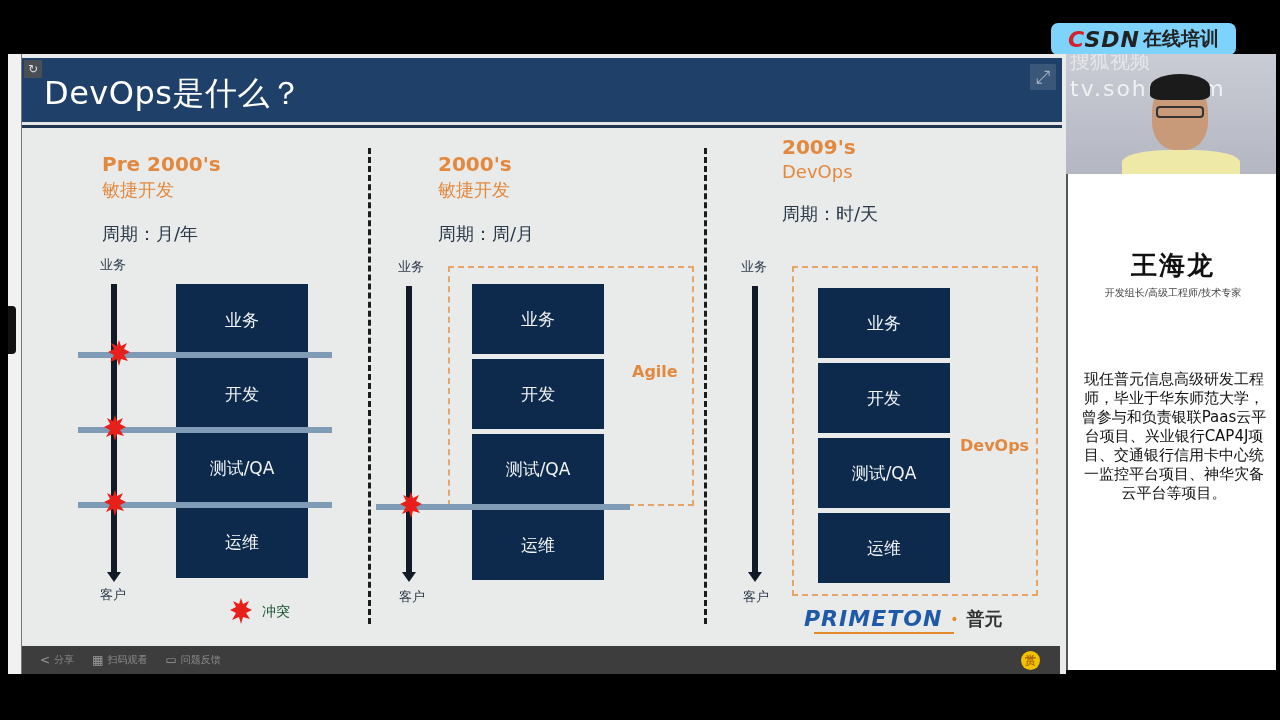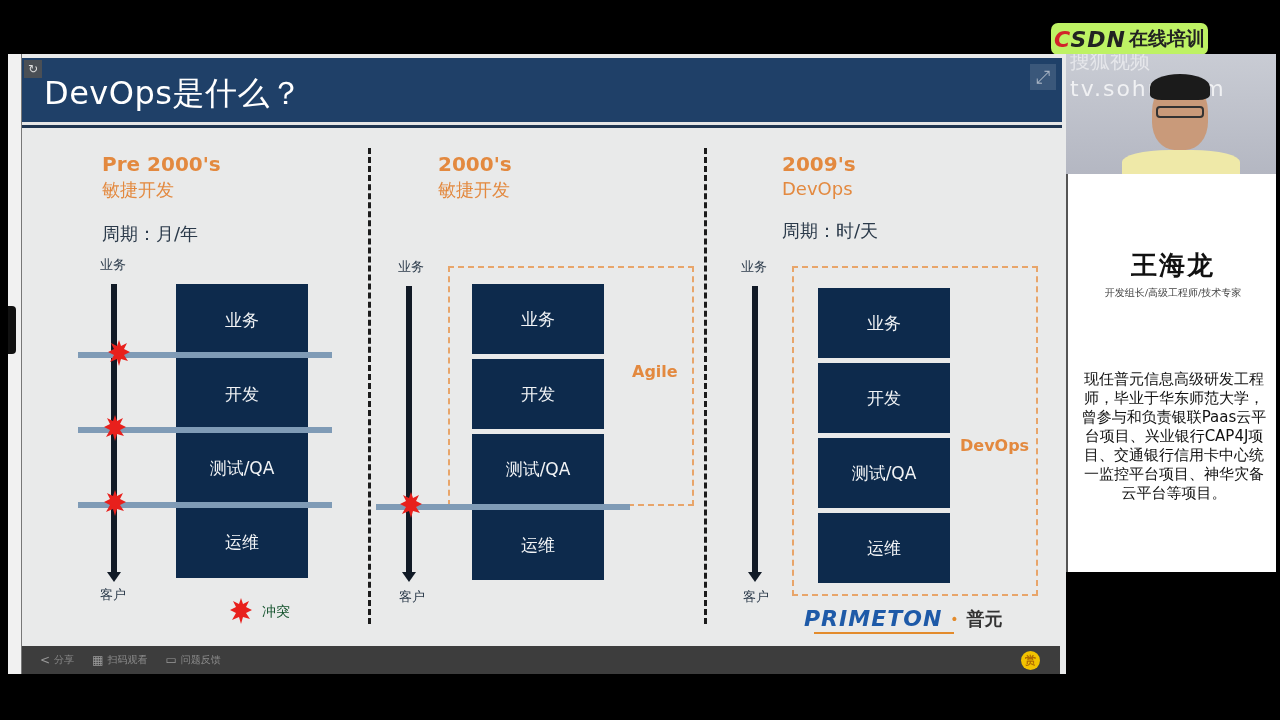--- a/index.html
+++ b/index.html
@@ -53,26 +53,26 @@
 
   
   .video { position: absolute; left: 1066px; top: 54px; width: 210px; height: 120px; background: linear-gradient(180deg, #c9ccd4 0%, #b4b7c2 100%); overflow: hidden; }
   .watermark { position: absolute; left: 4px; top: 22px; color: rgba(255,255,255,0.75); font-size: 22px; letter-spacing: 2px; }
   .watermark-top { position: absolute; left: 4px; top: -6px; color: rgba(255,255,255,0.55); font-size: 20px; }
   .person-head { position: absolute; left: 86px; top: 26px; width: 56px; height: 70px; background: #c99a7a; border-radius: 45% 45% 40% 40%; }
   .person-hair { position: absolute; left: 84px; top: 20px; width: 60px; height: 26px; background: #1b1b1b; border-radius: 50% 50% 20% 20%; }
   .person-glasses { position: absolute; left: 90px; top: 52px; width: 48px; height: 12px; border: 2px solid #333; border-radius: 4px; }
   .person-shirt { position: absolute; left: 56px; top: 96px; width: 118px; height: 30px; background: #efe9a8; border-radius: 40% 40% 0 0; }
 
-  .csdn-badge { position: absolute; left: 1051px; top: 23px; width: 157px; height: 32px; background: #bef264; border-radius: 7px; display: flex; align-items: center; justify-content: center; }
+  .csdn-badge { position: absolute; left: 1051px; top: 23px; width: 185px; height: 32px; background: #7dd3fc; border-radius: 7px; display: flex; align-items: center; justify-content: center; }
   .csdn-text { font-weight: bold; font-size: 22px; color: #222; letter-spacing: 1px; font-style: italic; }
   .csdn-c { color: #d2232a; }
   .csdn-cn { font-weight: bold; font-size: 19px; color: #222; margin-left: 3px; }
 
-  .profile { position: absolute; left: 1066px; top: 174px; width: 210px; height: 398px; background: #fff; border-left: 2px solid #555; }
+  .profile { position: absolute; left: 1066px; top: 174px; width: 210px; height: 496px; background: #fff; border-left: 2px solid #555; }
   .profile-name { position: absolute; left: 0; top: 74px; width: 210px; text-align: center; font-family: "DejaVu Serif", "Liberation Serif", serif; font-weight: bold; font-size: 26px; color: #111; letter-spacing: 2px; }
   .profile-role { position: absolute; left: 0; top: 112px; width: 210px; text-align: center; font-family: "DejaVu Serif", "Liberation Serif", serif; font-size: 10px; color: #444; }
   .profile-bio { position: absolute; left: 10px; top: 196px; width: 192px; font-size: 15px; line-height: 19px; color: #111; word-break: break-all; text-align: center; }
 </style>
 </head>
 <body>
 
 <div class="stage">
 
   <div class="csdn-badge">
@@ -126,39 +126,40 @@
         </svg>
 
       <svg class="conflict-icon" style="left:208px; top:540px;" viewBox="0 0 22 26">
           <polygon points="11,0 13,6 19,3 16,9 22,12 16,15 20,21 13,19 11,26 9,19 2,22 6,15 0,12 6,9 3,3 9,6" fill="#e8201c"></polygon>
         </svg>
       <div class="legend-label" style="left:240px; top:545px;">冲突</div>
 
       <div class="era" style="left:416px; top:94px; width:200px;">
         <div class="era-year">2000's</div>
         <div class="era-name">敏捷开发</div>
+        <div class="era-cycle">周期：周/月</div>
       </div>
       <div class="axis-label" style="left:376px; top:200px;">业务</div>
       <div class="axis-line" style="left:384px; top:228px; height:288px;"></div>
       <div class="axis-arrow" style="left:380px; top:514px;"></div>
       <div class="axis-label" style="left:377px; top:530px;">客户</div>
 
       <div class="dashed-box" style="left:426px; top:208px; width:246px; height:240px;"></div>
       <div class="box-label" style="left:610px; top:304px;">Agile</div>
 
       <div class="stage-box" style="left:450px; top:226px; height:70px;">业务</div>
       <div class="stage-box" style="left:450px; top:301px; height:70px;">开发</div>
       <div class="stage-box" style="left:450px; top:376px; height:70px;">测试/QA</div>
       <div class="hline" style="left:354px; top:446px; width:254px;"></div>
       <div class="stage-box" style="left:450px; top:452px; height:70px;">运维</div>
       <svg class="conflict-icon" style="left:378px; top:434px;" viewBox="0 0 22 26">
           <polygon points="11,0 13,6 19,3 16,9 22,12 16,15 20,21 13,19 11,26 9,19 2,22 6,15 0,12 6,9 3,3 9,6" fill="#e8201c"></polygon>
         </svg>
 
-      <div class="era" style="left:760px; top:94px; width:200px;">
+      <div class="era" style="left:760px; top:77px; width:200px;">
         <div class="era-year">2009's</div>
         <div class="era-name">DevOps</div>
         <div class="era-cycle">周期：时/天</div>
       </div>
       <div class="axis-label" style="left:719px; top:200px;">业务</div>
       <div class="axis-line" style="left:730px; top:228px; height:288px;"></div>
       <div class="axis-arrow" style="left:726px; top:514px;"></div>
       <div class="axis-label" style="left:721px; top:530px;">客户</div>
 
       <div class="dashed-box" style="left:770px; top:208px; width:246px; height:330px;"></div>

